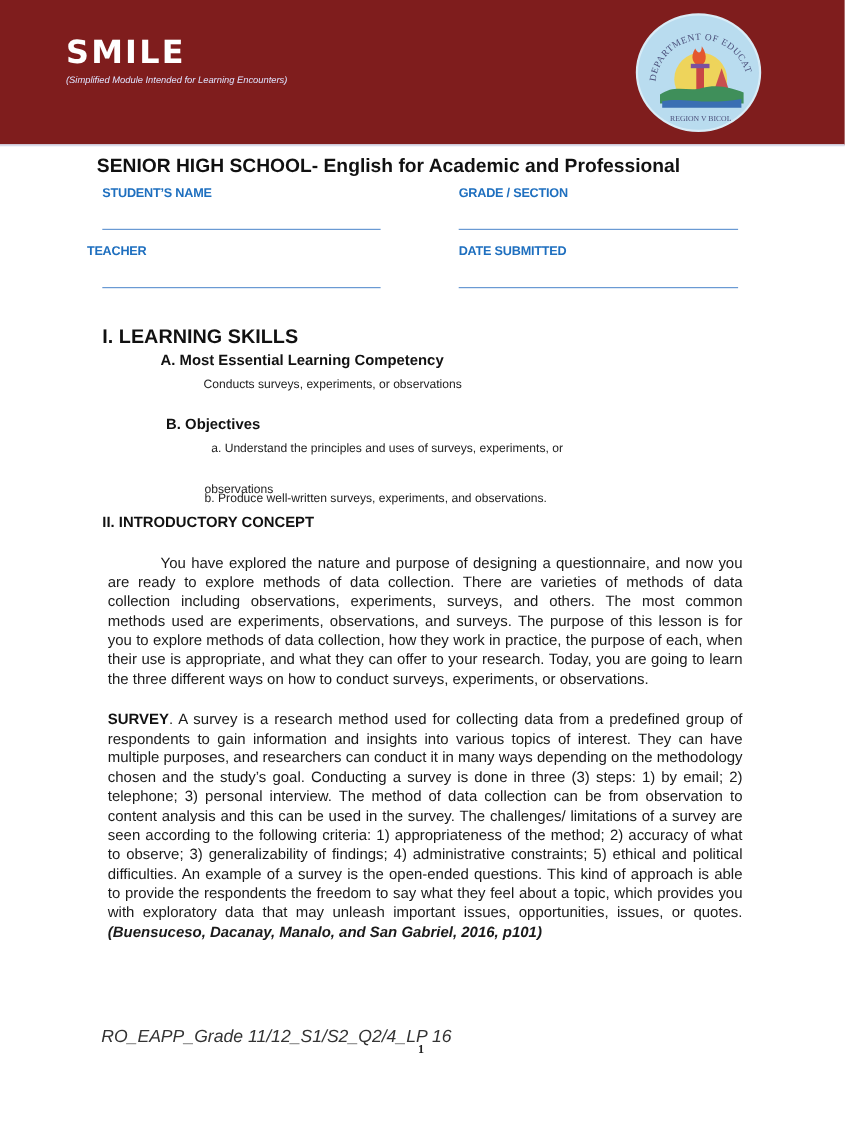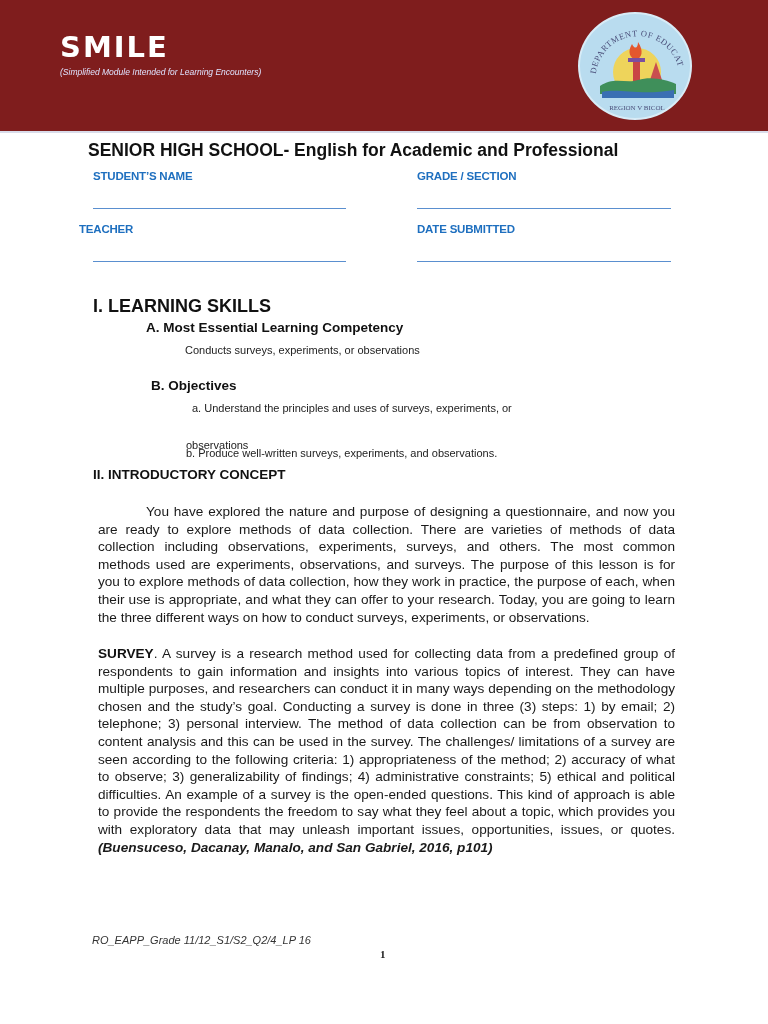--- a/index.html
+++ b/index.html
@@ -22,21 +22,21 @@
 
     .h1 { position: absolute; left: 93px; top: 296px; font-size: 18px; font-weight: bold; }
     .h2 { position: absolute; font-size: 13.5px; font-weight: bold; }
     .txt { position: absolute; font-size: 11px; color: #222; }
 
     .para { position: absolute; left: 98px; width: 577px; font-size: 13.6px; line-height: 17.6px; text-align: justify; color: #1a1a1a; font-family: "Liberation Sans", sans-serif; }
     .para .indent { display: inline-block; width: 48px; }
     .para b { font-weight: bold; color: #111; }
     .cite { font-weight: bold; font-style: italic; }
 
-    .footer { position: absolute; left: 92px; top: 934px; font-size: 11px; font-style: italic; color: #333; font-family: "Liberation Sans", sans-serif; }
+    .footer { position: absolute; left: 92px; top: 934px; font-size: 16px; font-style: italic; color: #333; font-family: "Liberation Sans", sans-serif; }
     .pagenum { position: absolute; left: 380px; top: 948px; font-size: 11px; font-weight: bold; color: #222; font-family: "Liberation Serif", serif; }
   </style>
 </head>
 <body>
 
 <div class="banner">
   <div class="smile">SMILE</div>
   <div class="smile-sub">(Simplified Module Intended for Learning Encounters)</div>
 
   <div class="seal">

